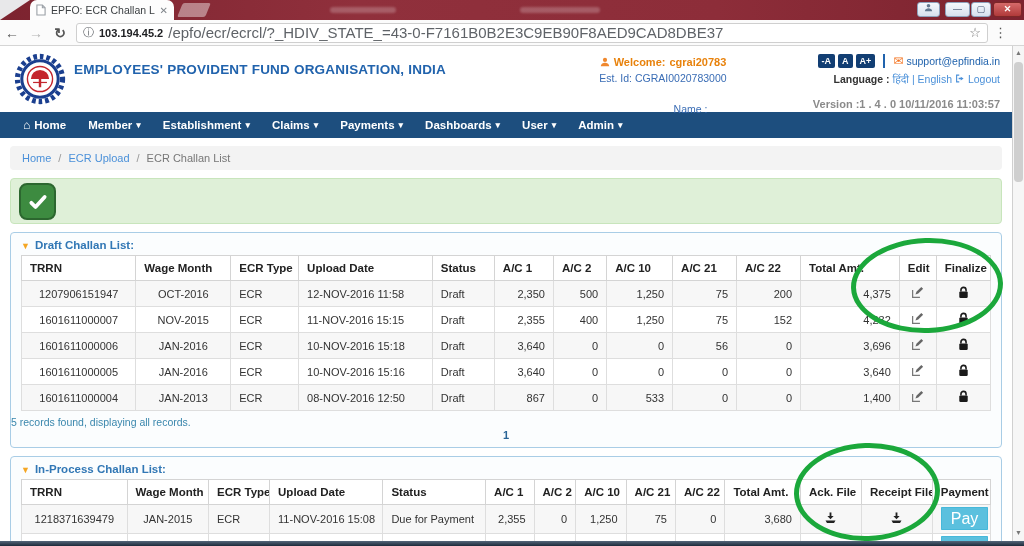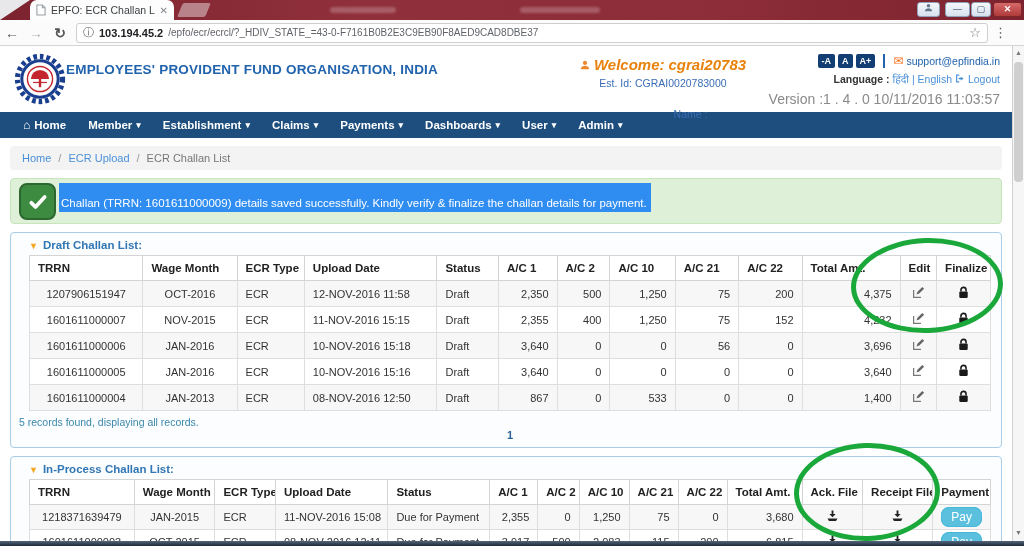--- a/index.html
+++ b/index.html
@@ -25,81 +25,81 @@
   .winbtn.close { background:linear-gradient(#d66a6a,#b03a3a); border-color:#7d2727; color:#fff; font-weight:bold; }
 
   .toolbar { position:absolute; top:20px; left:0; width:1024px; height:26px; background:#fbfbfb;
     border-bottom:1px solid #d5d5d5; display:flex; align-items:center; }
   .navbtn { font-size:14px; font-weight:bold; width:24px; text-align:center; color:#555; }
   .navbtn.fwd { color:#b5b5b5; }
   .urlbox { height:20px; width:912px; margin-left:4px; background:#fff; border:1px solid #cfcfcf;
     border-radius:3px; display:flex; align-items:center; padding:0 6px; gap:5px; }
   .info-ic { font-size:11px; color:#5f6368; }
   .url-host { font-size:11px; color:#202124; font-weight:bold; }
-  .url-rest { font-size:10px; color:#5f6368; flex:1; white-space:nowrap; overflow:hidden; }
+  .url-rest { font-size:15px; color:#5f6368; flex:1; white-space:nowrap; overflow:hidden; }
   .star-ic { font-size:13px; color:#757575; }
   .menu-dots { font-size:13px; color:#555; margin-left:6px; }
 
   
   .site { position:absolute; top:46px; left:0; width:1012px; height:500px; overflow:hidden; background:#fff; }
 
   .site-header { height:66px; position:relative; background:#fff; }
   .logo { position:absolute; left:14px; top:7px; }
-  .org-name { position:absolute; left:66px; top:16px; font-size:13.5px; font-weight:bold; color:#2163ad; letter-spacing:.2px; }
+  .org-name { position:absolute; left:74px; top:16px; font-size:13.5px; font-weight:bold; color:#2163ad; letter-spacing:.2px; }
   .ministry { position:absolute; left:74px; top:38px; font-size:10.5px; font-weight:bold; color:#f4731f; letter-spacing:.2px; }
 
   .welcome-block { position:absolute; left:588px; top:10px; width:150px; text-align:center; }
-  .welcome-line { font-size:15px; font-weight:bold; color:#e8820c; display:flex; align-items:center; justify-content:center; gap:4px;font-style:italic; }
+  .welcome-line { font-size:11px; font-weight:bold; color:#e8820c; display:flex; align-items:center; justify-content:center; gap:4px; }
   .estid-line { font-size:10.5px; color:#3a6db5; margin-top:4px; }
   .name-line { font-size:10.5px; color:#3a6db5; margin-top:19px; padding-left:55px; }
 
   .right-block { position:absolute; right:12px; top:8px; text-align:right; }
   .fontsize-row { display:flex; align-items:center; justify-content:flex-end; gap:3px; }
   .fbtn { background:#123e73; color:#fff; font-size:9px; font-weight:bold; padding:2px 4px; border-radius:2px; }
   .vdiv { width:2px; height:14px; background:#2163ad; margin:0 5px; }
   .mail-ic { color:#f4731f; font-size:12px; }
   .support { font-size:10.5px; color:#2163ad; }
   .lang-row { margin-top:4px; font-size:10.5px; color:#333; font-weight:bold; }
   .lang-row .lnk { color:#4a90d9; font-weight:normal; }
-  .version { margin-top:5px; font-size:14px; color:#8a8a8a; }
+  .version { margin-top:12px; font-size:11px; color:#8a8a8a;font-weight:bold; }
 
   .mainnav { height:26px; background:#1d4e7e; display:flex; align-items:center; padding-left:12px; }
   .nav-item { color:#fff; font-size:11.5px; font-weight:bold; padding:0 11px; display:flex; align-items:center; gap:4px; height:26px; }
   .nav-item .caret { font-size:9px; }
   .home-ic { font-size:12px; }
 
   .breadcrumb { margin:8px 10px 0 10px; height:24px; background:#f3f3f3; border-radius:4px;
     display:flex; align-items:center; padding:0 12px; font-size:11px; }
   .bc-link { color:#4a90d9; }
   .bc-sep { color:#999; margin:0 7px; }
   .bc-current { color:#777; }
 
   .alert { margin:8px 10px 0 10px; height:46px; background:#dff0d8; border:1px solid #c8e5bc;
     border-radius:4px; display:flex; align-items:flex-start; padding:4px 8px; }
   .check-box { width:37px; height:37px; background:#3d8b40; border:2px solid #2c672f; border-radius:8px;
     display:flex; align-items:center; justify-content:center; flex:none; }
   .sel-text { display:inline-block; margin-left:3px; background:#2f8df2; color:#fff; font-size:11.5px;
     padding:14px 4px 3px 2px; align-self:flex-start; }
 
-  .panel { margin:8px 10px 0 10px; border:1px solid #a9cde6; border-radius:4px; background:#fbfdfe; padding:4px 0 6px 8px; }
+  .panel { margin:8px 10px 0 10px; border:1px solid #a9cde6; border-radius:4px; background:#fbfdfe; padding:4px 0 6px 0; }
   .panel-title { font-size:11.5px; font-weight:bold; color:#3177b5; padding:2px 10px 4px 10px; }
   .panel-caret { color:#f5a623; font-size:9px; margin-right:5px; }
 
   table.grid { width:calc(100% - 20px); margin:0 10px; border-collapse:collapse; table-layout:fixed; background:#fff;
     border:1px solid #c9c9c9; }
   table.grid th { font-size:11.5px; font-weight:bold; color:#222; text-align:left; padding:6px 8px;
     border:1px solid #d4d4d4; background:#fff; white-space:nowrap; overflow:hidden; }
   table.grid td { font-size:11px; color:#333; padding:5px 8px; border:1px solid #dedede; white-space:nowrap; overflow:hidden; }
   table.grid tbody tr:nth-child(odd) td { background:#f7f7f7; }
   .ta-c { text-align:center !important; }
   .ta-l { text-align:left !important; }
   .ta-r { text-align:right !important; }
   .icon-btn { display:inline-block; line-height:0; }
-  .pay-btn { background:#5bc0de; border:1px solid #46b8da; color:#fff; font-size:12px;
-    padding:2px 9px; border-radius:8px; }
+  .pay-btn { background:#5bc0de; border:1px solid #46b8da; color:#fff; font-size:16px;
+    padding:2px 9px; border-radius:1px; }
 
   .records-line { font-size:10.5px; color:#3a87ad; margin-top:5px; }
   .page-num { text-align:center; font-size:11px; font-weight:bold; color:#2a6496; margin-top:1px; }
 
   
   .scrollbar { position:absolute; top:46px; right:0; width:12px; height:500px; background:#f6f6f6; border-left:1px solid #d0d0d0; }
   .sb-arrow { position:absolute; left:0; width:11px; text-align:center; font-size:7px; color:#777; }
   .sb-thumb { position:absolute; left:1px; top:16px; width:9px; height:120px; background:#cfcfcf; border-radius:4px; }
 
   .bottom-strip { position:absolute; left:0; bottom:0; width:1024px; height:5px;
@@ -241,21 +241,20 @@
       <span class="bc-sep">/</span>
       <span class="bc-current">ECR Challan List</span>
     </div>
 
     <div class="alert">
       <div class="check-box">
         <svg width="20" height="20" viewBox="0 0 24 24">
             <path d="M4 13l5 5L20 6" stroke="#fff" stroke-width="4.5" fill="none" stroke-linecap="round" stroke-linejoin="round"></path>
           </svg>
       </div>
-      <span class="sel-text">Challan (TRRN: 1601611000009) details saved successfully. Kindly verify &amp; finalize the challan details for payment.</span>
     </div>
 
     <div class="panel">
       <div class="panel-title"><span class="panel-caret">▼</span><span>Draft Challan List:</span></div>
       <table class="grid" id="draft-table">
           <colgroup>
             <col style="width: 11.8%;">
             <col style="width: 9.8%;">
             <col style="width: 7%;">
             <col style="width: 13.8%;">

